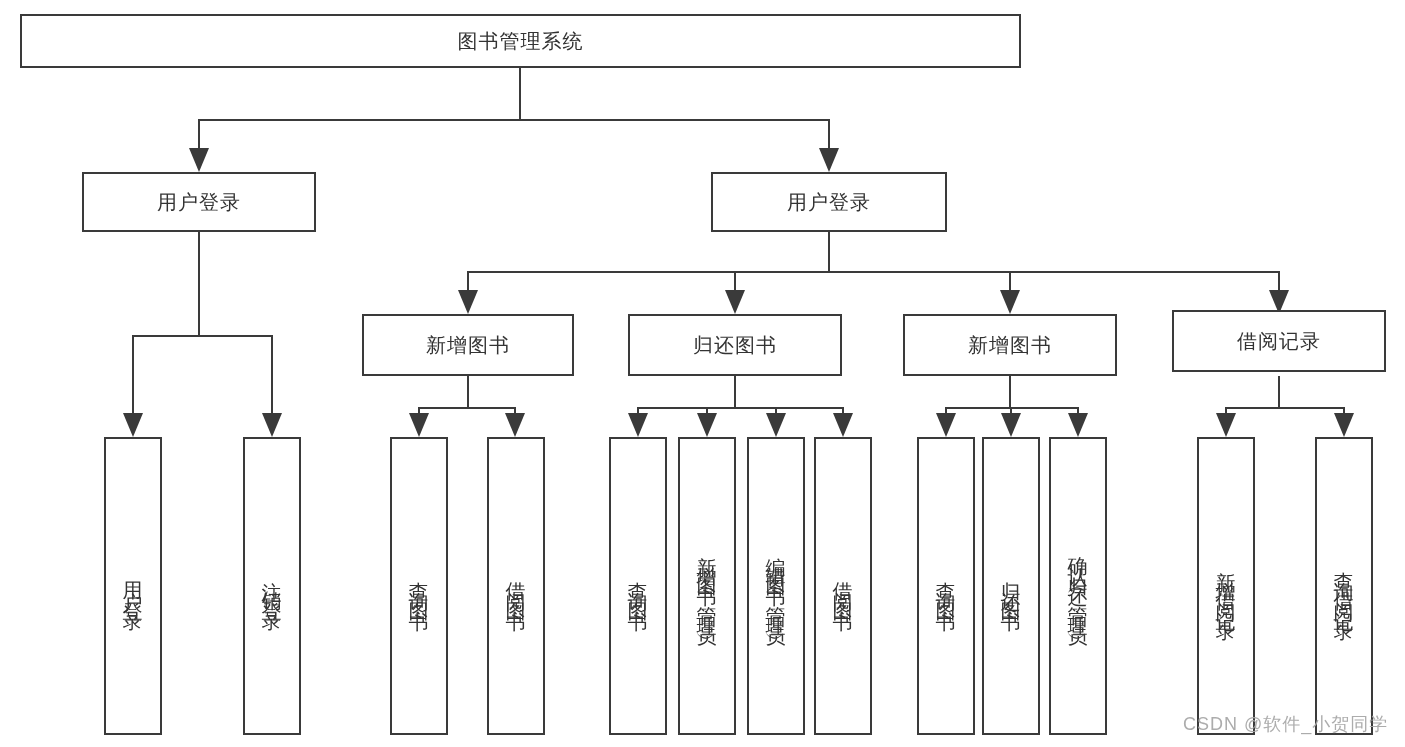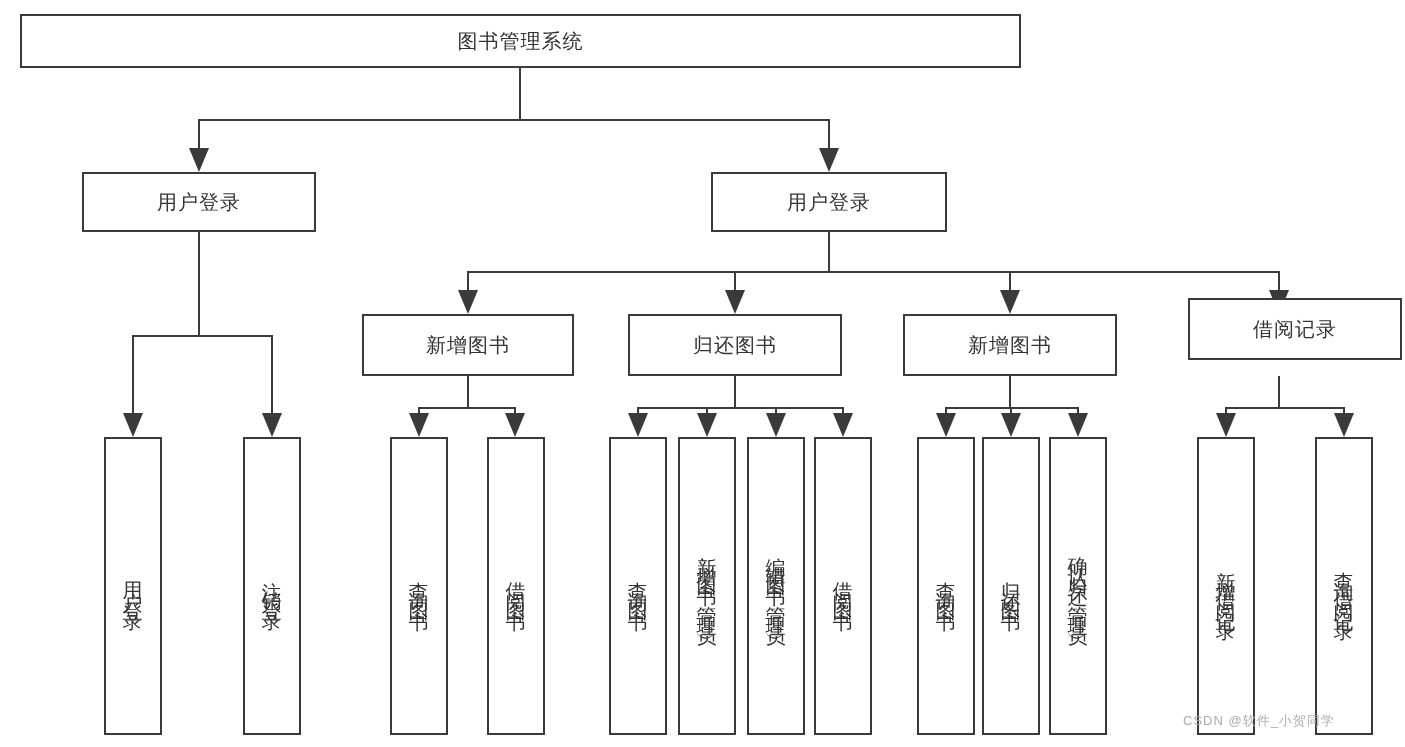--- a/index.html
+++ b/index.html
@@ -19,21 +19,21 @@
   .hline,.vline{position:absolute;background:#3a3a3a;}
   .hline{height:2px;}
   .vline{width:2px;}
   .arrow{
     position:absolute;width:0;height:0;
     border-left:10px solid transparent;border-right:10px solid transparent;
     border-top:24px solid #3a3a3a;
   }
   .watermark{
     position:absolute;left:1183px;top:712px;z-index:10;
-    font-size:13px;letter-spacing:1px;color:rgba(168,168,168,0.95);white-space:nowrap;
+    font-size:18px;letter-spacing:1px;color:rgba(168,168,168,0.95);white-space:nowrap;
   }
 </style>
 </head>
 <body>
 
 <div class="canvas">
 
   <div class="box" style="left:20px;top:14px;width:1001px;height:54px;">图书管理系统</div>
 
   <div class="vline" style="left:519px;top:68px;height:52px;"></div>
@@ -60,21 +60,21 @@
   <div class="vline" style="left:734px;top:271px;height:21px;"></div>
   <div class="arrow" style="left:725px;top:290px;"></div>
   <div class="vline" style="left:1009px;top:271px;height:21px;"></div>
   <div class="arrow" style="left:1000px;top:290px;"></div>
   <div class="vline" style="left:1278px;top:271px;height:21px;"></div>
   <div class="arrow" style="left:1269px;top:290px;"></div>
 
   <div class="box" style="left:362px;top:314px;width:212px;height:62px;">新增图书</div>
   <div class="box" style="left:628px;top:314px;width:214px;height:62px;">归还图书</div>
   <div class="box" style="left:903px;top:314px;width:214px;height:62px;">新增图书</div>
-  <div class="box" style="left:1172px;top:298px;width:214px;height:62px;margin-left:16px;">借阅记录</div>
+  <div class="box" style="left:1172px;top:310px;width:214px;height:62px;">借阅记录</div>
 
   <div class="vline" style="left:467px;top:376px;height:32px;"></div>
   <div class="hline" style="left:418px;top:407px;width:98px;"></div>
   <div class="vline" style="left:418px;top:407px;height:8px;"></div>
   <div class="arrow" style="left:409px;top:413px;"></div>
   <div class="vline" style="left:514px;top:407px;height:8px;"></div>
   <div class="arrow" style="left:505px;top:413px;"></div>
 
   <div class="vline" style="left:734px;top:376px;height:32px;"></div>
   <div class="hline" style="left:637px;top:407px;width:207px;"></div>

